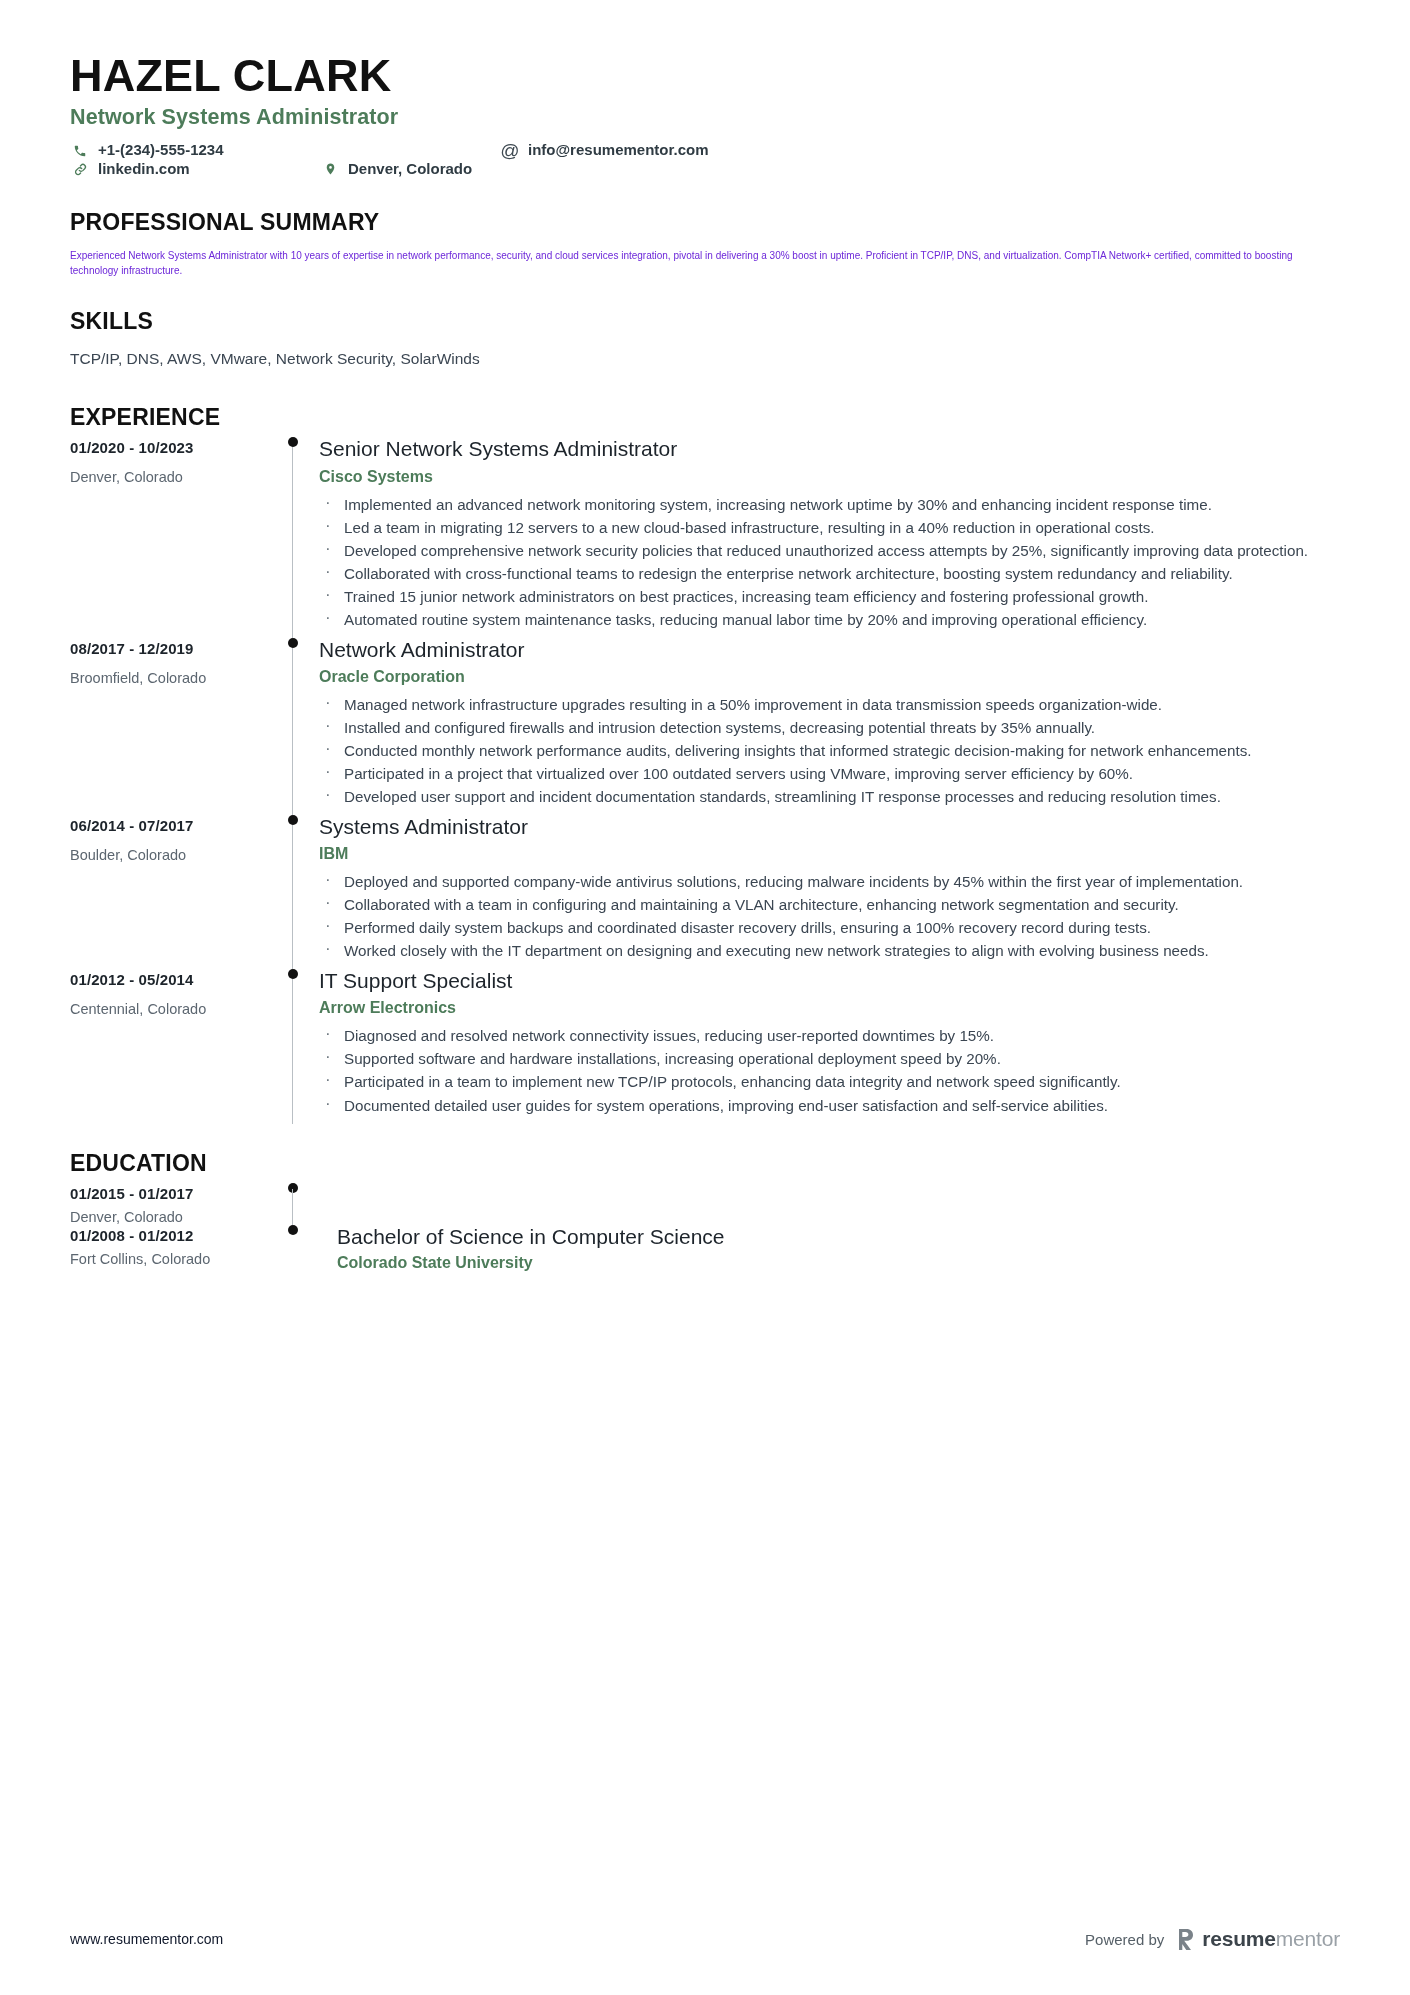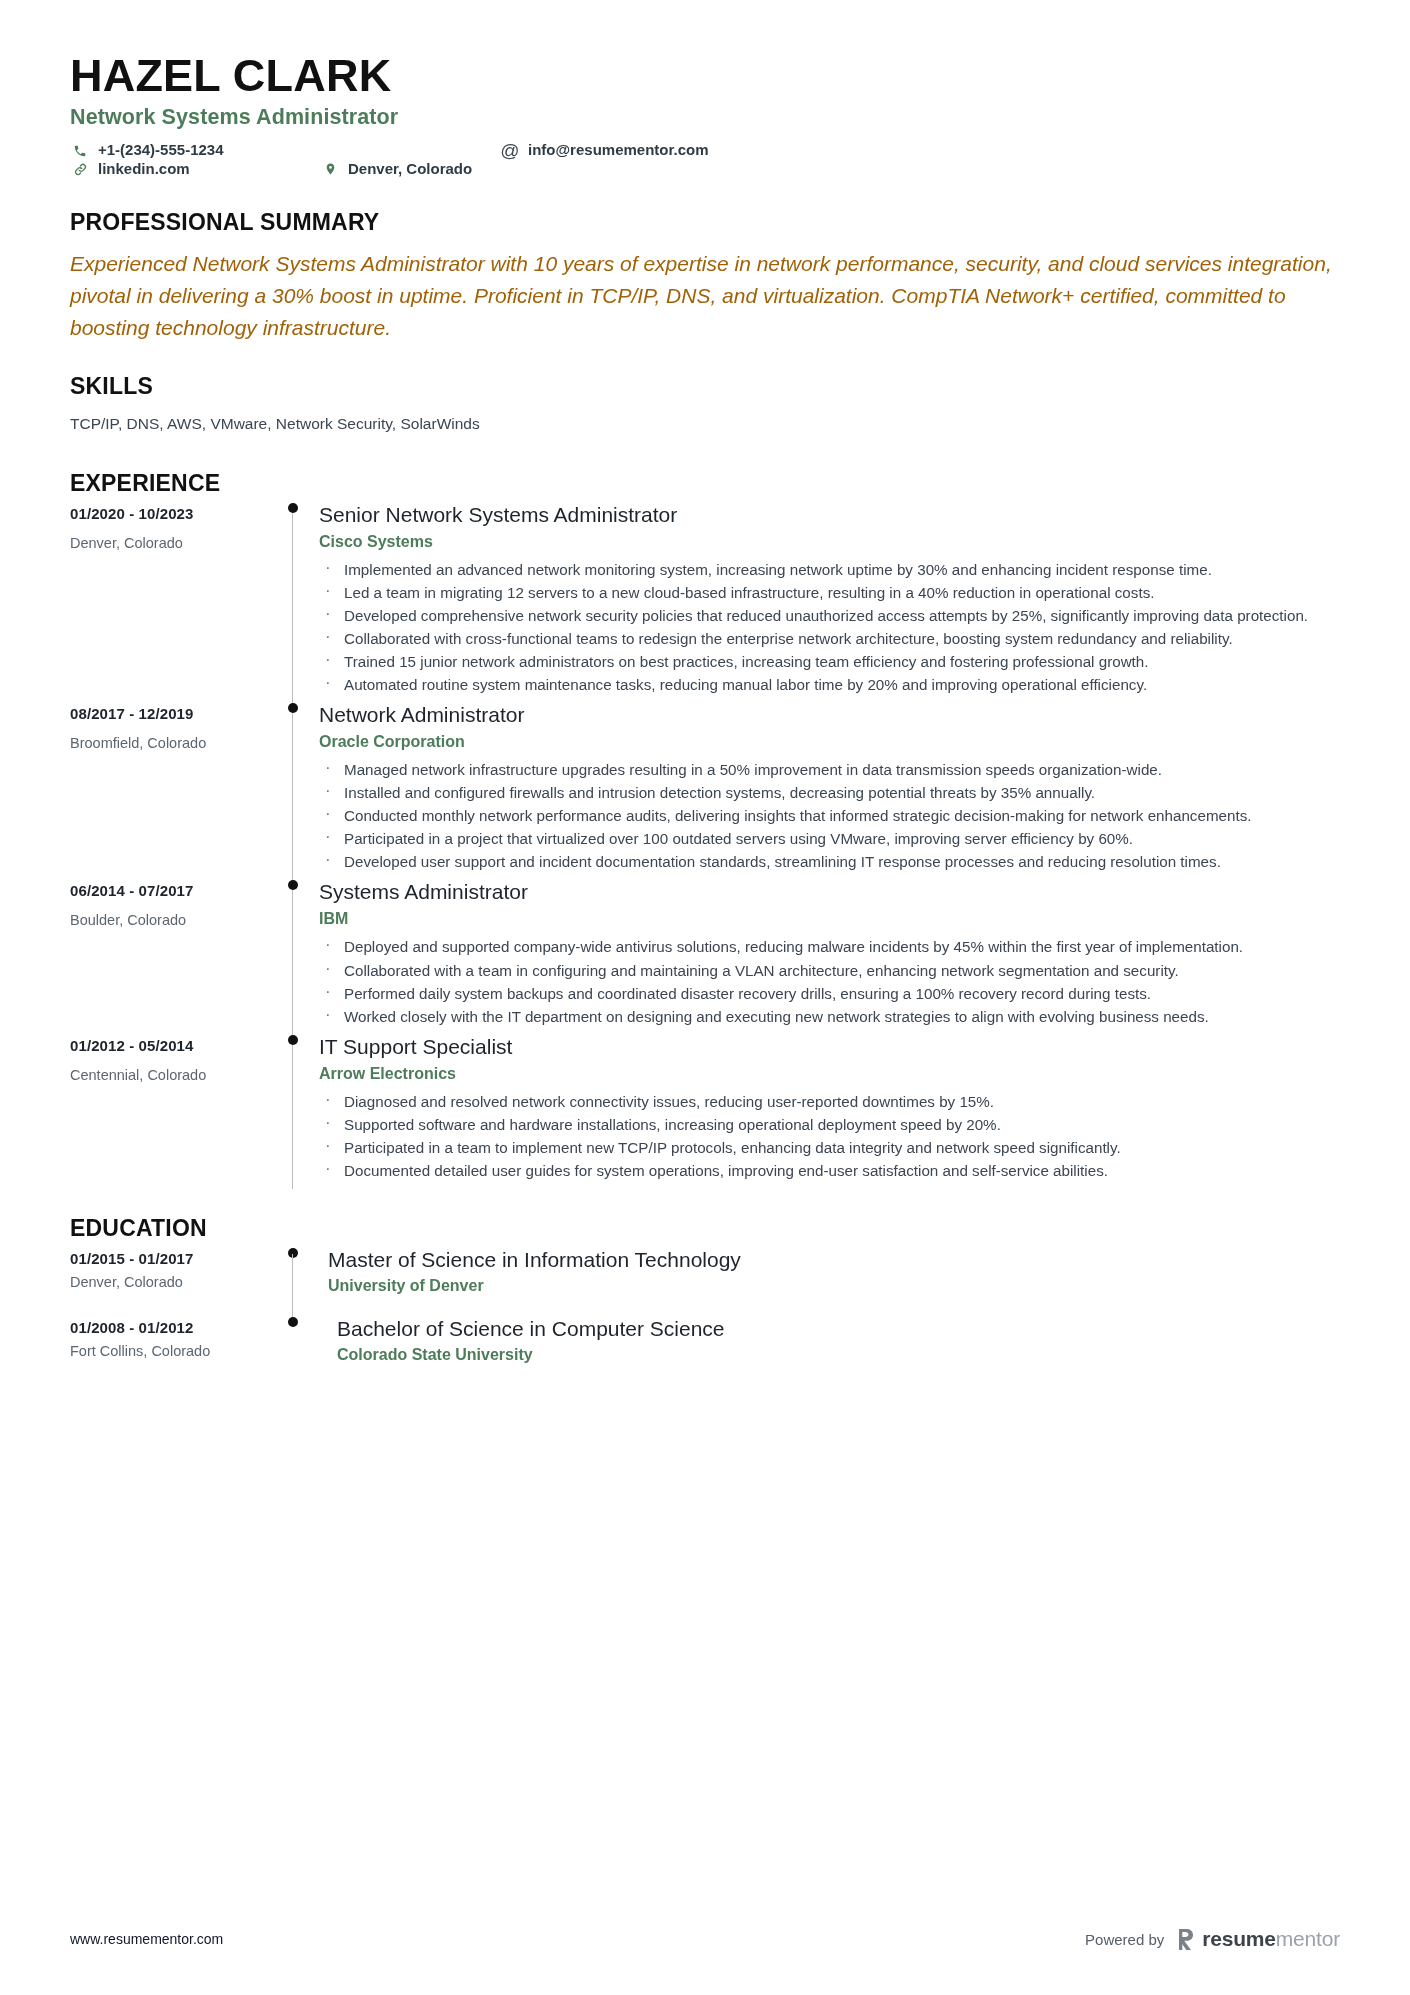--- a/index.html
+++ b/index.html
@@ -74,25 +74,24 @@
   
   .section { margin-top: 30px; }
   .section-title {
     font-size: 23px;
     font-weight: 700;
     color: #111111;
     letter-spacing: 0.2px;
     margin-bottom: 12px;
   }
   .summary-text {
-    font-size: 21px;
+    font-size: 10px;
     line-height: 1.52;
-    color: #a16207;
+    color: #6d28d9;
     max-width: 1270px;
-    font-style: italic;
   }
   .skills-text {
     font-size: 15.5px;
     line-height: 1.5;
     color: #3b4652;
     margin-top: 6px;
   }
 
   
   .entries { position: relative; }
@@ -386,24 +385,20 @@
     <h2 class="section-title" style="margin-bottom:6px;">EDUCATION</h2>
     <div class="entries" id="education-entries">
         <div class="entry edu-entry">
           <div class="entry-left">
             <div class="entry-dates">01/2015 - 01/2017</div>
             <div class="entry-location">Denver, Colorado</div>
           </div>
           <div class="entry-rail">
             <div class="rail-dot"></div>
             <div class="rail-line"></div>
-          </div>
-          <div class="entry-body edu-body-indent" style="padding-bottom: 22px;">
-            <div class="edu-degree">Master of Science in Information Technology</div>
-            <div class="edu-school">University of Denver</div>
           </div>
         </div>
         <div class="entry edu-entry">
           <div class="entry-left">
             <div class="entry-dates">01/2008 - 01/2012</div>
             <div class="entry-location">Fort Collins, Colorado</div>
           </div>
           <div class="entry-rail">
             <div class="rail-dot"></div>
           </div>

